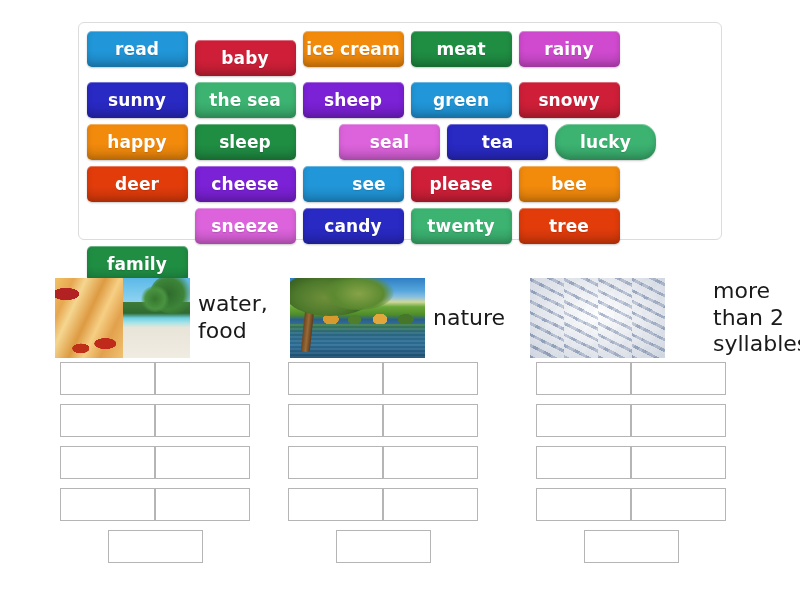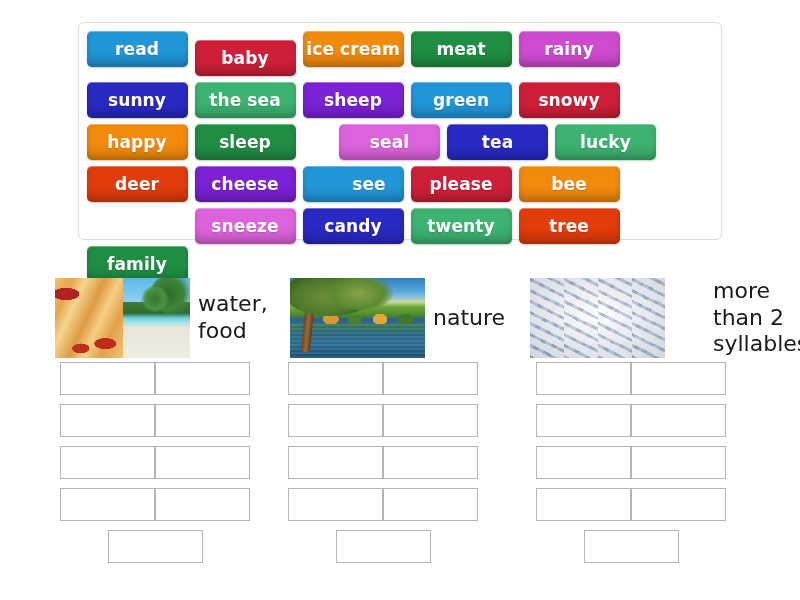--- a/index.html
+++ b/index.html
@@ -228,21 +228,21 @@
       <div class="tile" style="background: linear-gradient(rgb(208, 74, 208) 0%, rgb(208, 74, 208) 55%, rgb(179, 64, 179) 100%);">rainy</div>
       <div class="tile" style="background: linear-gradient(rgb(41, 41, 196) 0%, rgb(41, 41, 196) 55%, rgb(35, 35, 169) 100%);">sunny</div>
       <div class="tile" style="background: linear-gradient(rgb(60, 179, 113) 0%, rgb(60, 179, 113) 55%, rgb(52, 154, 97) 100%);">the sea</div>
       <div class="tile" style="background: linear-gradient(rgb(123, 33, 214) 0%, rgb(123, 33, 214) 55%, rgb(106, 28, 184) 100%);">sheep</div>
       <div class="tile" style="background: linear-gradient(rgb(33, 150, 216) 0%, rgb(33, 150, 216) 55%, rgb(28, 129, 186) 100%);">green</div>
       <div class="tile" style="background: linear-gradient(rgb(207, 31, 56) 0%, rgb(207, 31, 56) 55%, rgb(178, 27, 48) 100%);">snowy</div>
       <div class="tile" style="background: linear-gradient(rgb(242, 138, 12) 0%, rgb(242, 138, 12) 55%, rgb(208, 119, 10) 100%);">happy</div>
       <div class="tile" style="background: linear-gradient(rgb(31, 142, 67) 0%, rgb(31, 142, 67) 55%, rgb(27, 122, 58) 100%);">sleep</div>
       <div class="tile" style="background: linear-gradient(rgb(221, 99, 221) 0%, rgb(221, 99, 221) 55%, rgb(190, 85, 190) 100%); margin-left: 40px;">seal</div>
       <div class="tile" style="background: linear-gradient(rgb(41, 41, 196) 0%, rgb(41, 41, 196) 55%, rgb(35, 35, 169) 100%);">tea</div>
-      <div class="tile" style="background: linear-gradient(rgb(60, 179, 113) 0%, rgb(60, 179, 113) 55%, rgb(52, 154, 97) 100%);">lucky</div>
+      <div class="tile" style="background: linear-gradient(rgb(60, 179, 113) 0%, rgb(60, 179, 113) 55%, rgb(52, 154, 97) 100%); border-radius: 15px;">lucky</div>
       <div class="tile" style="background: linear-gradient(rgb(226, 60, 11) 0%, rgb(226, 60, 11) 55%, rgb(194, 52, 9) 100%);">deer</div>
       <div class="tile" style="background: linear-gradient(rgb(123, 33, 214) 0%, rgb(123, 33, 214) 55%, rgb(106, 28, 184) 100%);">cheese</div>
       <div class="tile" style="background: linear-gradient(rgb(33, 150, 216) 0%, rgb(33, 150, 216) 55%, rgb(28, 129, 186) 100%); padding-left: 32px;">see</div>
       <div class="tile" style="background: linear-gradient(rgb(207, 31, 56) 0%, rgb(207, 31, 56) 55%, rgb(178, 27, 48) 100%);">please</div>
       <div class="tile" style="background: linear-gradient(rgb(242, 138, 12) 0%, rgb(242, 138, 12) 55%, rgb(208, 119, 10) 100%);">bee</div>
       <div class="tile" style="background: linear-gradient(rgb(31, 142, 67) 0%, rgb(31, 142, 67) 55%, rgb(27, 122, 58) 100%); margin-top: 41px;">family</div>
       <div class="tile" style="background: linear-gradient(rgb(221, 99, 221) 0%, rgb(221, 99, 221) 55%, rgb(190, 85, 190) 100%);">sneeze</div>
       <div class="tile" style="background: linear-gradient(rgb(41, 41, 196) 0%, rgb(41, 41, 196) 55%, rgb(35, 35, 169) 100%);">candy</div>
       <div class="tile" style="background: linear-gradient(rgb(60, 179, 113) 0%, rgb(60, 179, 113) 55%, rgb(52, 154, 97) 100%); text-align: right;">twenty</div>
       <div class="tile" style="background: linear-gradient(rgb(226, 60, 11) 0%, rgb(226, 60, 11) 55%, rgb(194, 52, 9) 100%);">tree</div>

